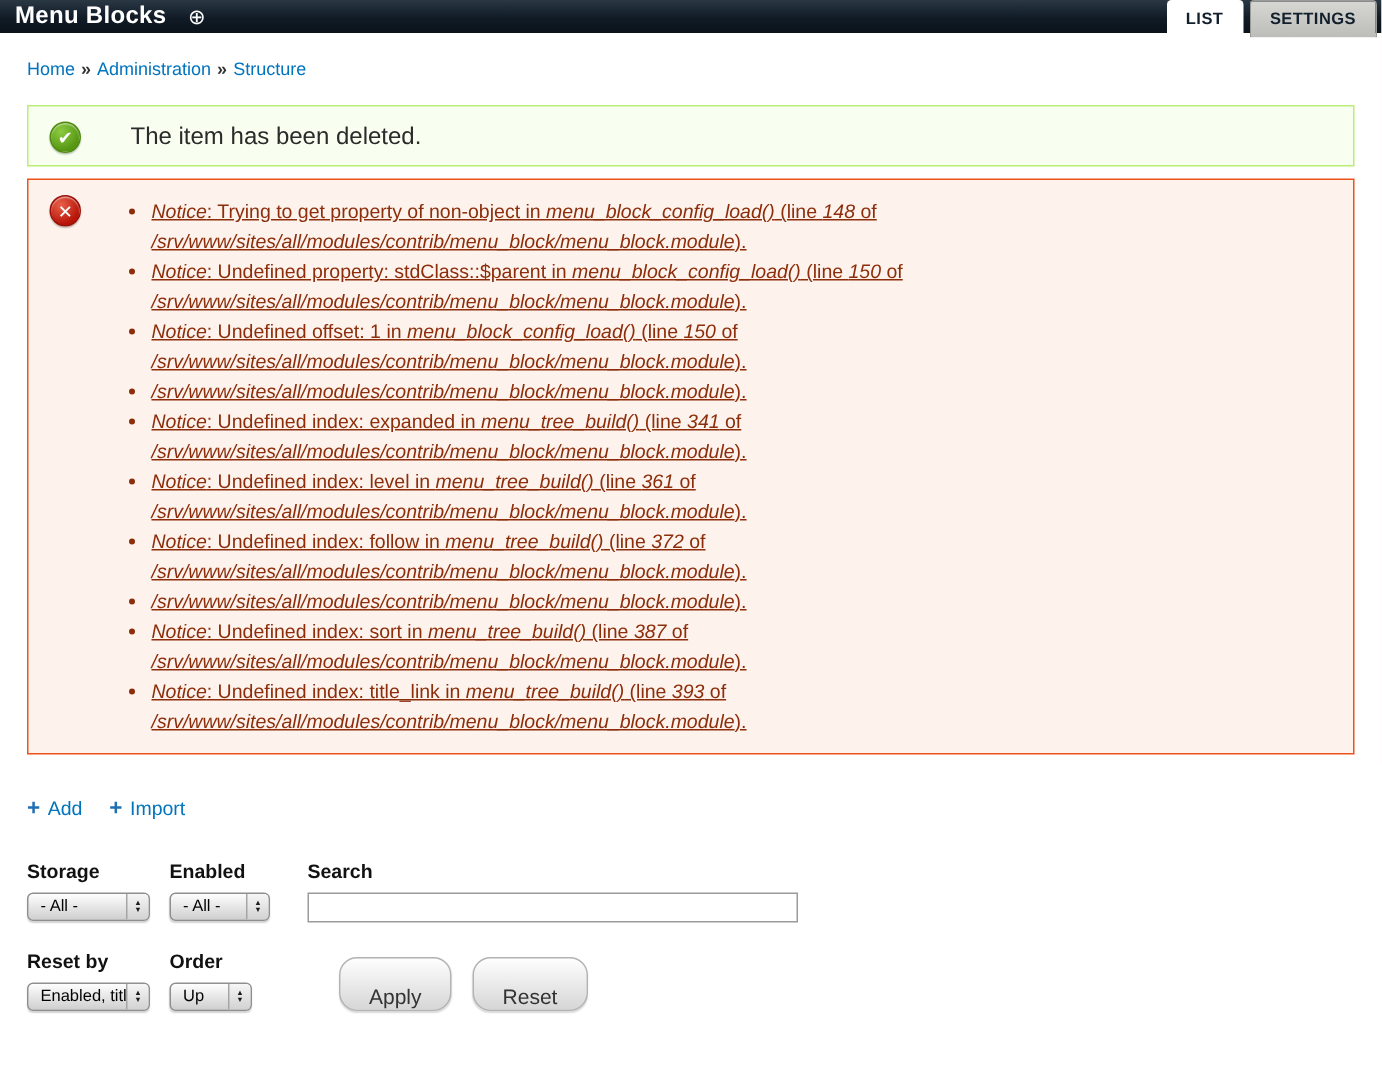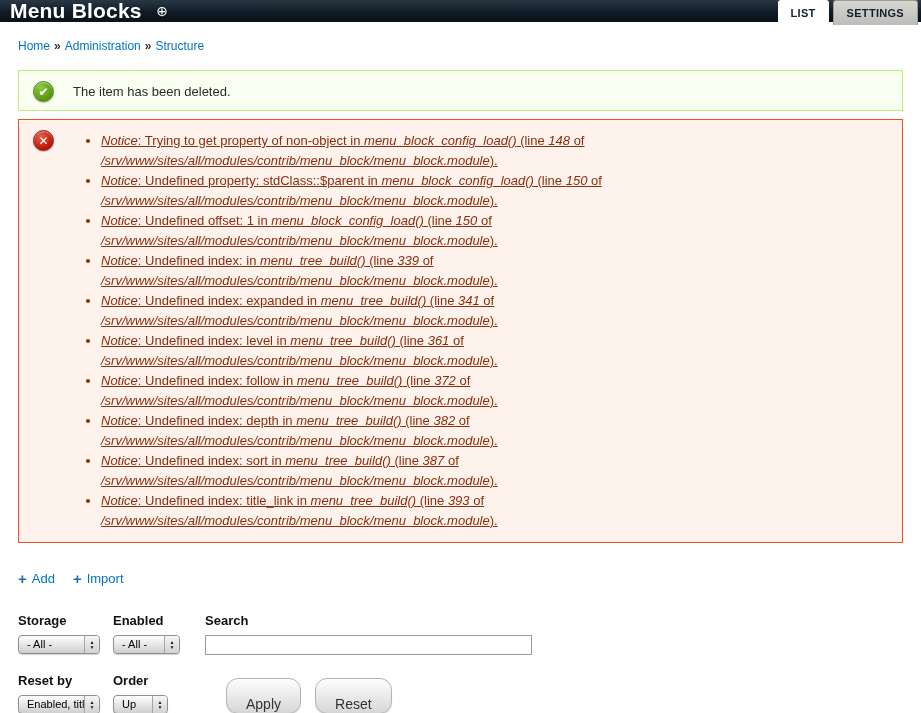--- a/index.html
+++ b/index.html
@@ -2,21 +2,21 @@
 <html><head>
 <meta charset="utf-8">
 <style>
   * { margin:0; padding:0; box-sizing:border-box; }
   html,body { width:921px; height:713px; overflow:hidden; background:#fff;
     font-family:"Liberation Sans","DejaVu Sans",sans-serif; }
 
   
   .topbar { position:relative; height:22px;
     background:linear-gradient(#2a3845 0%, #101b26 55%, #0a121a 100%); }
-  .topbar h1 { display:inline-block; color:#fff; font-size:21px; font-weight:bold;
+  .topbar h1 { display:inline-block; color:#fff; font-size:16px; font-weight:bold;
     line-height:22px; padding-left:10px; letter-spacing:.2px; }
   .addcircle { color:#fff; font-size:14px; vertical-align:top; line-height:22px;
     margin-left:10px; display:inline-block; }
   .tabs { position:absolute; top:0; right:3px; display:flex; gap:4px; height:25px; }
   .tab { height:25px; display:flex; align-items:center; padding:0 13px;
     font-size:11px; font-weight:bold; letter-spacing:.3px; color:#12202e;
     border-radius:3px 3px 0 0; cursor:pointer; }
   .tab.active { background:#fff; }
   .tab.inactive { background:linear-gradient(#d6d6d3,#bcbcb8); border:1px solid #9a9a96; border-bottom:none; }
 
@@ -29,21 +29,21 @@
   .msg { margin:17px 18px 0 18px; border-width:1px; border-style:solid;
     padding:8px 10px; display:flex; align-items:flex-start; }
   .msg-status { background:#f8fff0; border-color:#bbee77; color:#2b2b2b; }
   .msg-error  { background:#fdf2ec; border-color:#ed541d; color:#8c2e0b; margin-top:8px; }
   .msg-icon { width:21px; height:21px; border-radius:50%; flex:0 0 21px;
     display:flex; align-items:center; justify-content:center;
     color:#fff; font-size:12px; font-weight:bold; margin:2px 0 0 4px;
     box-shadow:inset 0 1px 1px rgba(255,255,255,.5), 0 1px 1px rgba(0,0,0,.25); }
   .icon-ok  { background:radial-gradient(circle at 35% 30%, #8ccb42, #569612 70%); border:1px solid #4e8a10; }
   .icon-err { background:radial-gradient(circle at 35% 30%, #e8604a, #b71408 70%); border:1px solid #99110a; }
-  .msg-status .text { font-size:13px; line-height:21px; margin-left:19px; padding-top:2px; }
+  .msg-status .text { font-size:16px; line-height:21px; margin-left:33px; padding-top:2px; }
 
   .notice-list { list-style:disc; margin:3px 0 3px 0; padding-left:47px;
     font-size:13px; line-height:20px; }
   .notice-list li { margin:0;text-decoration:underline; }
   .notice-list em { font-style:italic; }
   .notice-list .l2 { display:block; }
 
   
   .actions { margin:28px 18px 0 18px; display:flex; gap:18px; font-size:13px; }
   .actions a { color:#0074bd; text-decoration:none; display:flex; align-items:center; cursor:pointer; }
@@ -102,25 +102,25 @@
   <span class="msg-icon icon-ok">✔</span>
   <span class="text">The item has been deleted.</span>
 </div>
 
 <div class="msg msg-error">
   <span class="msg-icon icon-err">✕</span>
   <ul class="notice-list">
       <li><span class="l1"><em>Notice</em><span>: Trying to get property of non-object in </span><em>menu_block_config_load()</em><span> (line </span><em>148</em><span> of</span></span><span class="l2"><em>/srv/www/sites/all/modules/contrib/menu_block/menu_block.module</em><span>).</span></span></li>
       <li><span class="l1"><em>Notice</em><span>: Undefined property: stdClass::$parent in </span><em>menu_block_config_load()</em><span> (line </span><em>150</em><span> of</span></span><span class="l2"><em>/srv/www/sites/all/modules/contrib/menu_block/menu_block.module</em><span>).</span></span></li>
       <li><span class="l1"><em>Notice</em><span>: Undefined offset: 1 in </span><em>menu_block_config_load()</em><span> (line </span><em>150</em><span> of</span></span><span class="l2"><em>/srv/www/sites/all/modules/contrib/menu_block/menu_block.module</em><span>).</span></span></li>
-      <li><span class="l1"><em>Notice</em><span>: Undefined index: in </span><em>menu_tree_build()</em><span> (line </span><em>339</em><span> of</span></span><span class="l2"><em>/srv/www/sites/all/modules/contrib/menu_block/menu_block.module</em><span>).</span></span></li>
+      <li><span class="l2"><em>/srv/www/sites/all/modules/contrib/menu_block/menu_block.module</em><span>).</span></span></li>
       <li><span class="l1"><em>Notice</em><span>: Undefined index: expanded in </span><em>menu_tree_build()</em><span> (line </span><em>341</em><span> of</span></span><span class="l2"><em>/srv/www/sites/all/modules/contrib/menu_block/menu_block.module</em><span>).</span></span></li>
       <li><span class="l1"><em>Notice</em><span>: Undefined index: level in </span><em>menu_tree_build()</em><span> (line </span><em>361</em><span> of</span></span><span class="l2"><em>/srv/www/sites/all/modules/contrib/menu_block/menu_block.module</em><span>).</span></span></li>
       <li><span class="l1"><em>Notice</em><span>: Undefined index: follow in </span><em>menu_tree_build()</em><span> (line </span><em>372</em><span> of</span></span><span class="l2"><em>/srv/www/sites/all/modules/contrib/menu_block/menu_block.module</em><span>).</span></span></li>
-      <li><span class="l1"><em>Notice</em><span>: Undefined index: depth in </span><em>menu_tree_build()</em><span> (line </span><em>382</em><span> of</span></span><span class="l2"><em>/srv/www/sites/all/modules/contrib/menu_block/menu_block.module</em><span>).</span></span></li>
+      <li><span class="l2"><em>/srv/www/sites/all/modules/contrib/menu_block/menu_block.module</em><span>).</span></span></li>
       <li><span class="l1"><em>Notice</em><span>: Undefined index: sort in </span><em>menu_tree_build()</em><span> (line </span><em>387</em><span> of</span></span><span class="l2"><em>/srv/www/sites/all/modules/contrib/menu_block/menu_block.module</em><span>).</span></span></li>
       <li><span class="l1"><em>Notice</em><span>: Undefined index: title_link in </span><em>menu_tree_build()</em><span> (line </span><em>393</em><span> of</span></span><span class="l2"><em>/srv/www/sites/all/modules/contrib/menu_block/menu_block.module</em><span>).</span></span></li>
     </ul>
 </div>
 
 <div class="actions">
   <a>
     <span class="plus">+</span>
     <span>Add</span>
   </a>

